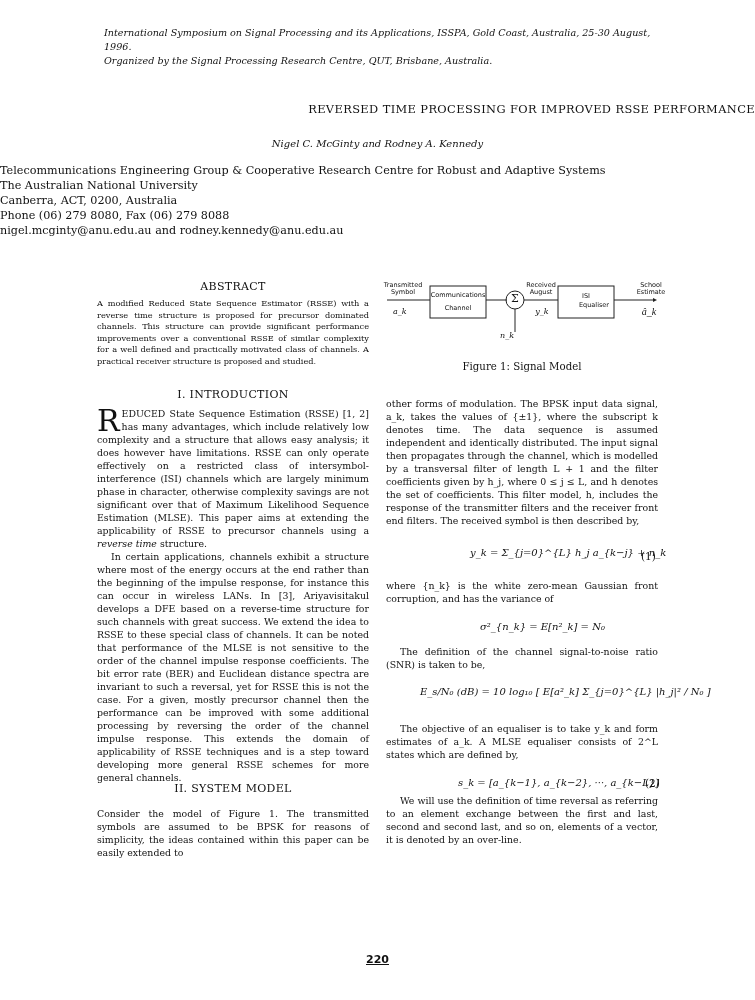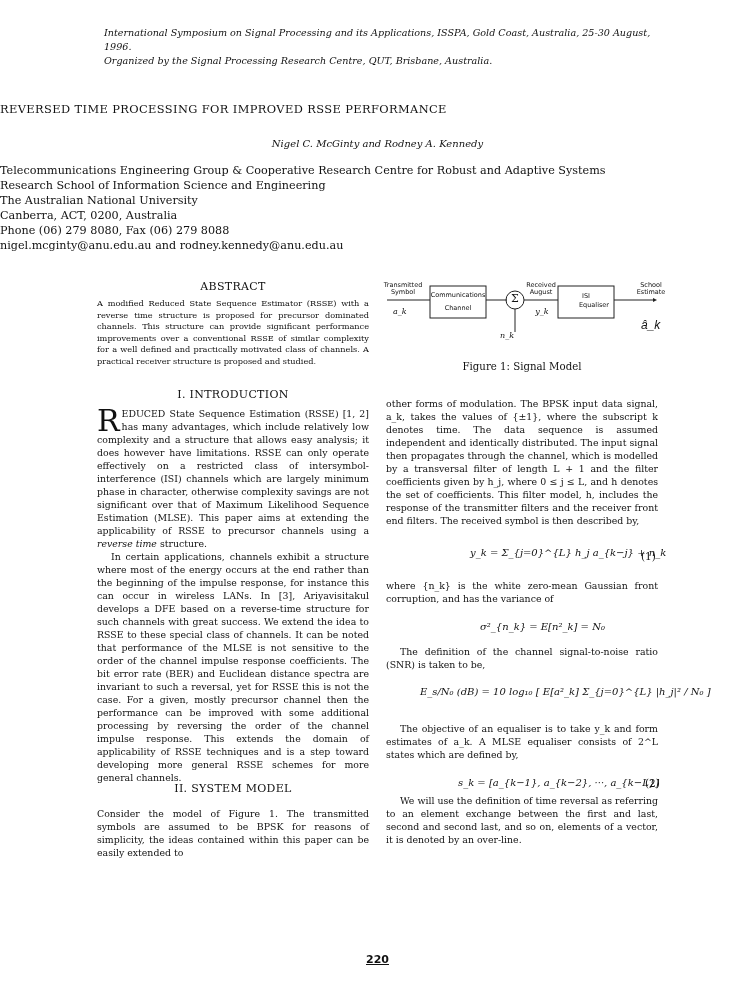--- a/index.html
+++ b/index.html
@@ -1,21 +1,21 @@
 <!DOCTYPE html>
 <html><head>
 <meta charset="utf-8">
 <style>
   html, body { margin: 0; padding: 0; background: #ffffff; }
   body {
     width: 755px; height: 1000px; position: relative; overflow: hidden;
     font-family: "DejaVu Serif", "Liberation Serif", serif; color: #111;
   }
   .hdr { position: absolute; left: 104px; top: 26px; font-size: 9.6px; font-style: italic; line-height: 14px; width: 560px; }
-  .title { position: absolute; left: 0; width: 755px; top: 102px; text-align: left; font-size: 11.4px; letter-spacing: 0.4px; }
+  .title { position: absolute; left: 0; width: 755px; top: 102px; text-align: right; font-size: 11.4px; letter-spacing: 0.4px; }
   .authors { position: absolute; left: 0; width: 755px; top: 138px; text-align: center; font-size: 10px; font-style: italic; }
   .affil { position: absolute; left: 0; width: 755px; top: 163px; text-align: left; font-size: 11.2px; line-height: 15px; }
   .col { position: absolute; font-size: 9.4px; line-height: 13px; text-align: justify; }
   .colL { left: 97px; width: 272px; }
   .colR { left: 386px; width: 272px; }
   .sec { text-align: center; font-size: 11px; letter-spacing: 0.3px; }
   p { margin: 0; }
   .indent { text-indent: 14px; }
   .dropcap { float: left; font-size: 30px; line-height: 24px; margin: 2px 2px 0 0; }
   .eq { position: absolute; font-size: 10px; font-style: italic; }
@@ -32,21 +32,20 @@
 <div class="hdr">
   <div>International Symposium on Signal Processing and its Applications, ISSPA, Gold Coast, Australia, 25-30 August, 1996.</div>
   <div>Organized by the Signal Processing Research Centre, QUT, Brisbane, Australia.</div>
 </div>
 
 <div class="title">REVERSED TIME PROCESSING FOR IMPROVED RSSE PERFORMANCE</div>
 <div class="authors">Nigel C. McGinty and Rodney A. Kennedy</div>
 
 <div class="affil">
   <div>Telecommunications Engineering Group &amp; Cooperative Research Centre for Robust and Adaptive Systems</div>
-  <div>Research School of Information Science and Engineering</div>
   <div>The Australian National University</div>
   <div>Canberra, ACT, 0200, Australia</div>
   <div>Phone (06) 279 8080, Fax (06) 279 8088</div>
   <div>nigel.mcginty@anu.edu.au and rodney.kennedy@anu.edu.au</div>
 </div>
 
 <div class="col colL" style="top:280px;">
   <div class="sec" style="margin-bottom:5px;">ABSTRACT</div>
   <p style="font-size:8.2px; line-height:11.5px;">A modified Reduced State Sequence Estimator (RSSE) with a reverse time structure is proposed for precursor dominated channels. This structure can provide significant performance improvements over a conventional RSSE of similar complexity for a well defined and practically motivated class of channels. A practical receiver structure is proposed and studied.</p>
 </div>
@@ -78,21 +77,21 @@
   <div class="lbl it" style="left:8px; top:26px; width:12px; font-size:8px; font-family:'DejaVu Serif',serif;">a_k</div>
   <div class="lbl" style="left:45px; top:10px; width:56px;">Communications</div>
   <div class="lbl" style="left:45px; top:23px; width:56px;">Channel</div>
   <div class="lbl" style="left:121px; top:11px; width:18px; font-size:11px; line-height:12px; font-family:'DejaVu Serif',serif;">Σ</div>
   <div class="lbl it" style="left:115px; top:50px; width:14px; font-size:8px; font-family:'DejaVu Serif',serif;">n_k</div>
   <div class="lbl" style="left:138px; top:0px; width:36px;">Received August</div>
   <div class="lbl it" style="left:150px; top:26px; width:14px; font-size:8px; font-family:'DejaVu Serif',serif;">y_k</div>
   <div class="lbl" style="left:173px; top:11px; width:56px;">ISI</div>
   <div class="lbl" style="left:173px; top:20px; width:56px;padding-left:8px;">Equaliser</div>
   <div class="lbl" style="left:246px; top:0px; width:40px;">School Estimate</div>
-  <div class="lbl it" style="left:256px; top:40px; width:16px; font-size:12px; font-family:Liberation Sans, sans-serif;">â_k</div>
+  <div class="lbl it" style="left:256px; top:26px; width:16px; font-size:10px; font-family:Liberation Serif, serif;">â_k</div>
 </div>
 <div class="figcap">Figure 1: Signal Model</div>
 
 <div class="col colR" style="top:397px;">other forms of modulation. The BPSK input data signal, a_k, takes the values of {±1}, where the subscript k denotes time. The data sequence is assumed independent and identically distributed. The input signal then propagates through the channel, which is modelled by a transversal filter of length L + 1 and the filter coefficients given by h_j, where 0 ≤ j ≤ L, and h denotes the set of coefficients. This filter model, h, includes the response of the transmitter filters and the receiver front end filters. The received symbol is then described by,</div>
 
 <div class="eq" style="left:470px; top:547px;">y_k = Σ_{j=0}^{L} h_j a_{k−j} + n_k</div>
 <div class="eqnum" style="left:641px; top:550px;">(1)</div>
 
 <div class="col colR" style="top:579px;">where {n_k} is the white zero-mean Gaussian front corruption, and has the variance of</div>
 

